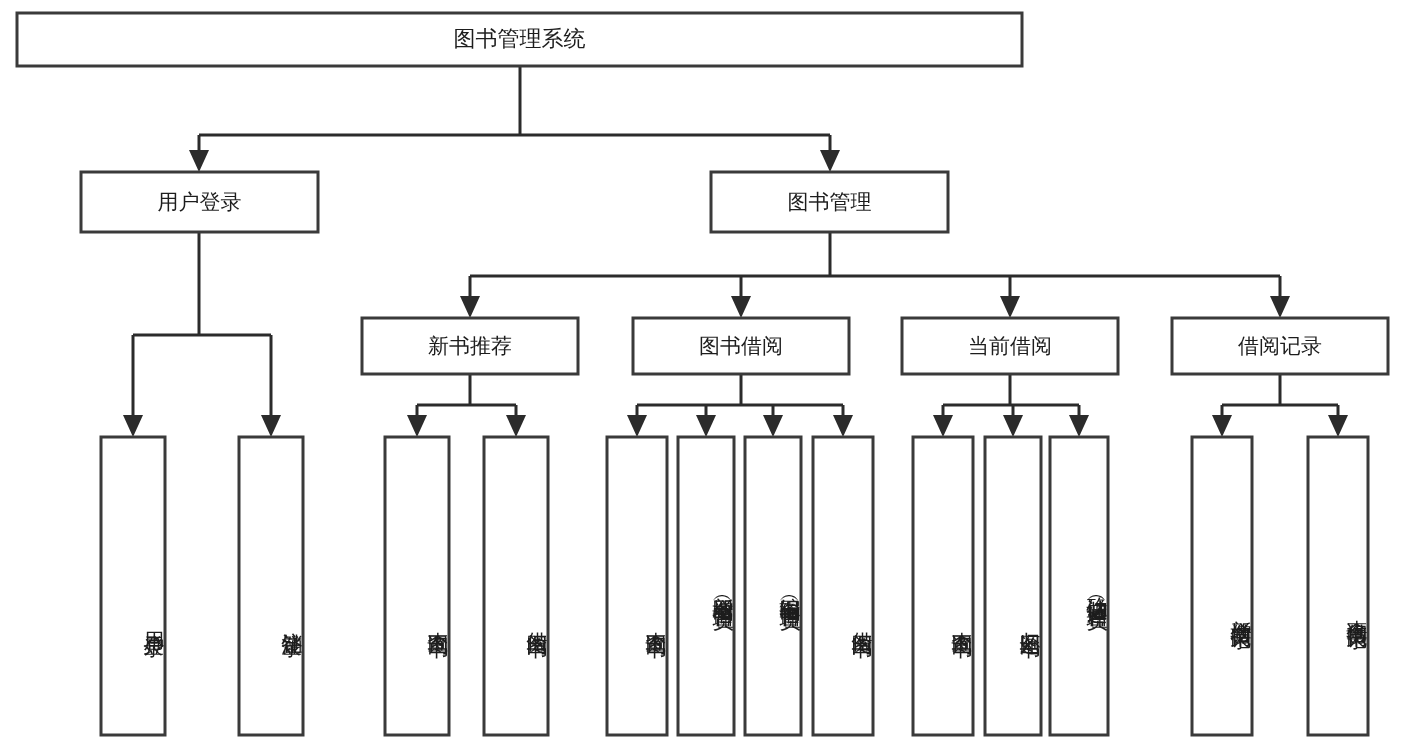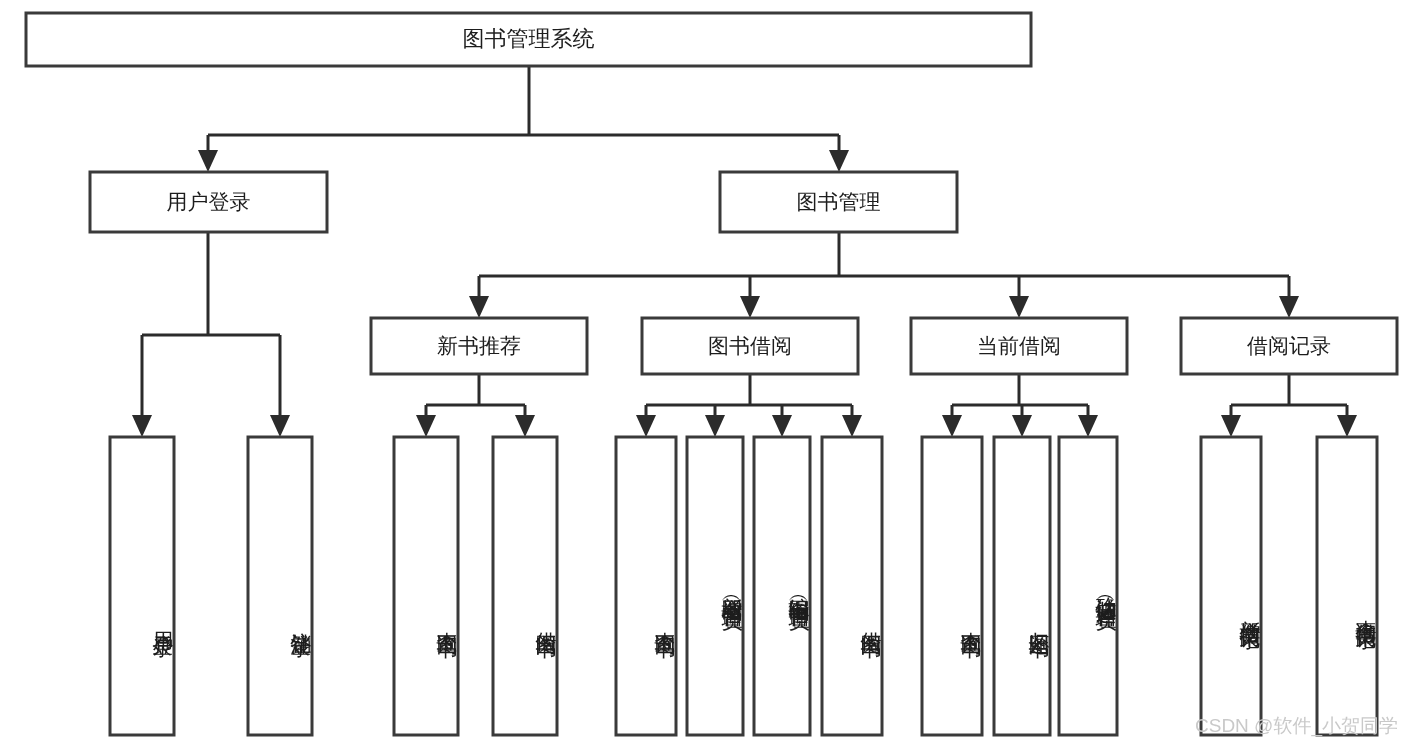--- a/index.html
+++ b/index.html
@@ -9,21 +9,21 @@
   }
   body {
     width: 1405px;
     height: 747px;
     font-family: "Liberation Sans", "DejaVu Sans", sans-serif;
     overflow: hidden;
     position: relative;
   }
   #diagram-root {
     position: absolute;
-    left: 9px;
+    left: 0;
     top: 0;
     width: 1143px;
     height: 747px;
   }
   svg.diagram-canvas {
     display: block;
     width: 1405px;
     height: 747px;
   }
   .node-box {
@@ -187,14 +187,13 @@
       <div class="vlabel" style="left: 607px; width: 60px; top: 507px; height: 223px;">查询图书</div>
       <div class="vlabel" style="left: 678px; width: 56px; top: 445px; height: 288px; justify-content: flex-start;">新增图书（管理员）</div>
       <div class="vlabel" style="left: 745px; width: 56px; top: 445px; height: 288px; justify-content: flex-start;">编辑图书（管理员）</div>
       <div class="vlabel" style="left: 813px; width: 60px; top: 507px; height: 223px;">借阅图书</div>
       <div class="vlabel" style="left: 913px; width: 60px; top: 507px; height: 223px;">查询图书</div>
       <div class="vlabel" style="left: 985px; width: 56px; top: 507px; height: 223px;">归还图书</div>
       <div class="vlabel" style="left: 1050px; width: 58px; top: 445px; height: 288px; justify-content: flex-start;">确认归还（管理员）</div>
       <div class="vlabel" style="left: 1192px; width: 60px; top: 487px; height: 243px;">新增借阅记录</div>
       <div class="vlabel" style="left: 1308px; width: 60px; top: 487px; height: 243px;">查询借阅记录</div>
     </div>
-  <div class="watermark">CSDN @软件_小贺同学</div>
 </div>
 
 </body></html>

